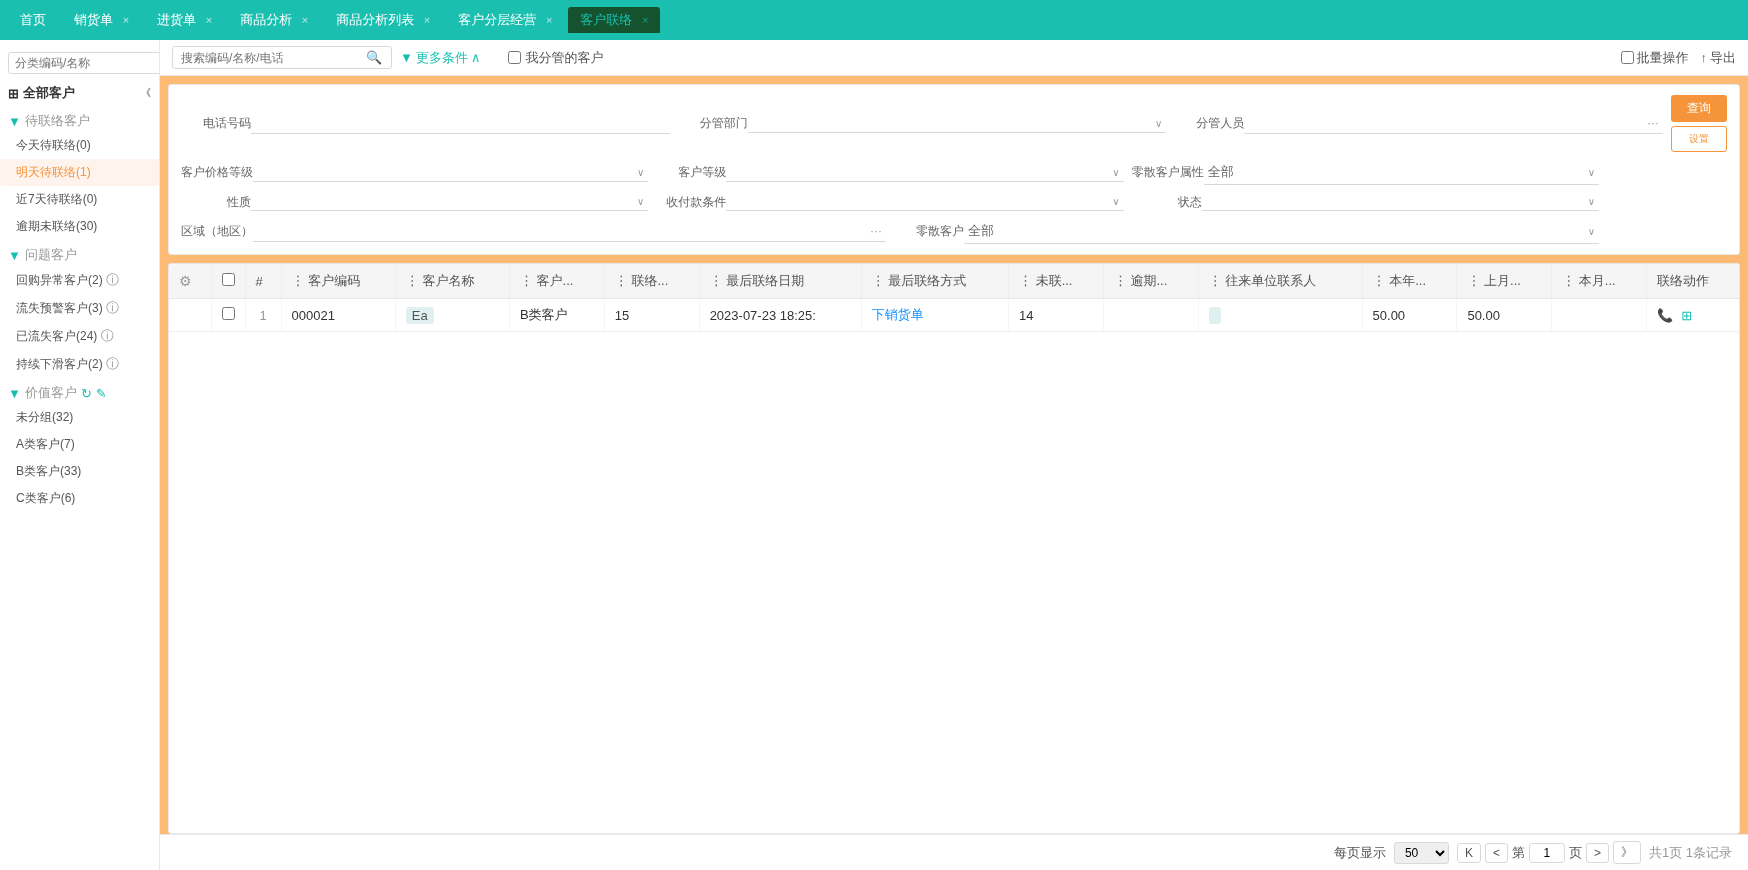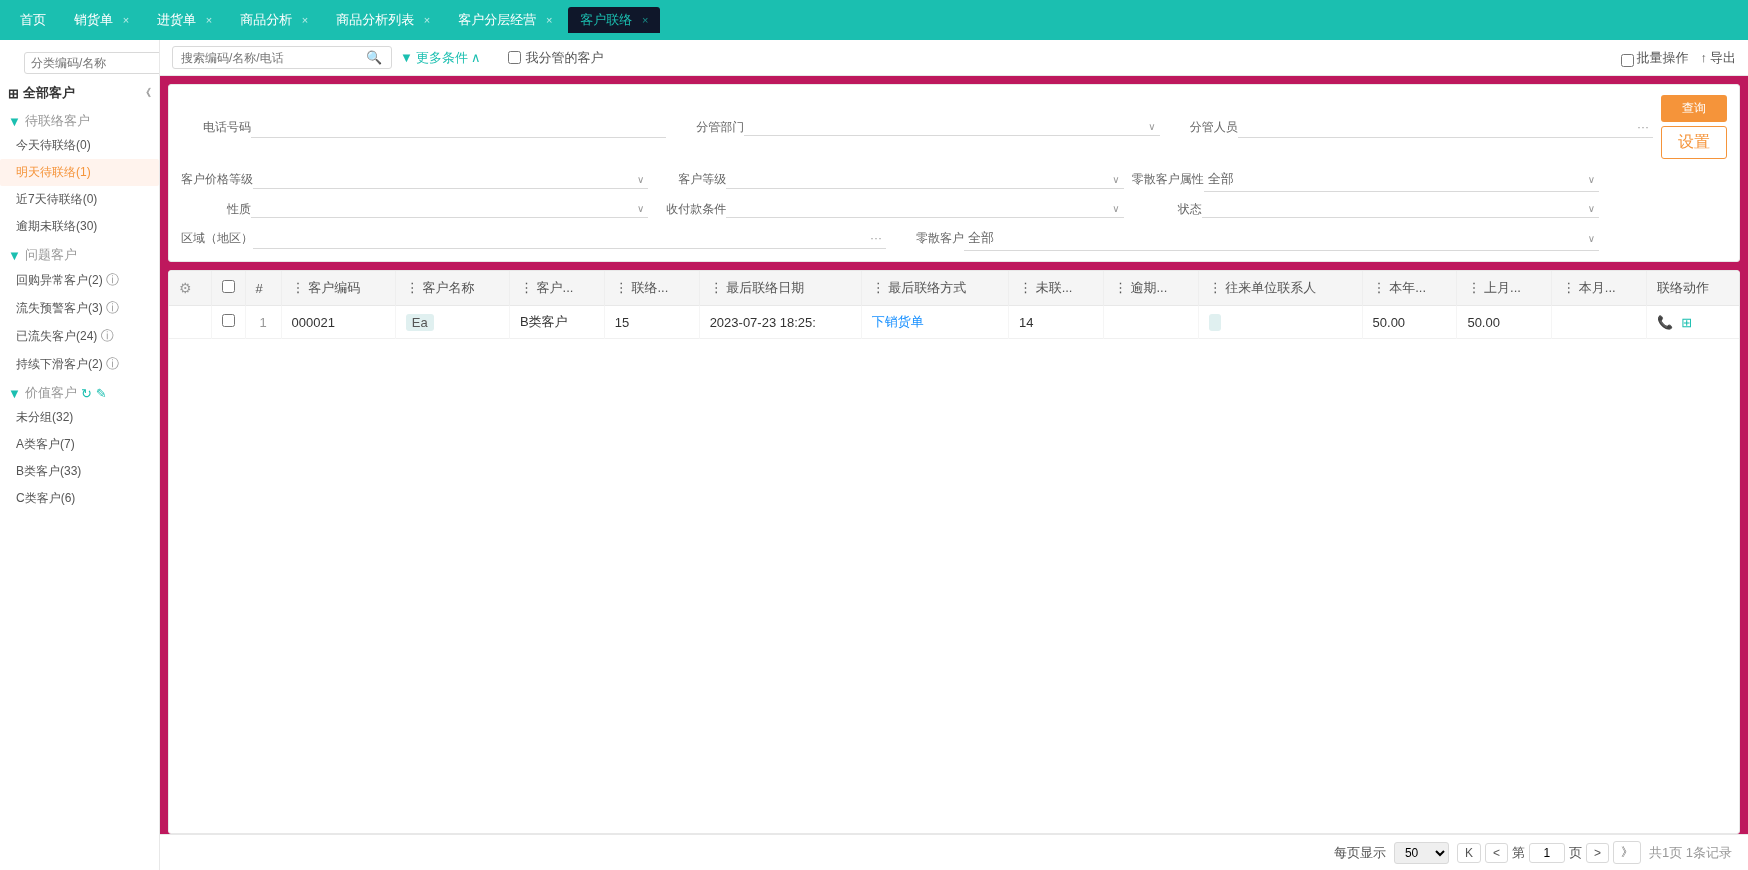--- a/index.html
+++ b/index.html
@@ -1,60 +1,60 @@
 <!DOCTYPE html>
 <html><head>
   <meta charset="utf-8">
   <style>
     * { box-sizing: border-box; margin: 0; padding: 0; font-family: 'Microsoft YaHei', Arial, sans-serif; font-size: 13px; }
     body { background: #f5f5f5; overflow: hidden; }
 
     
     .top-nav { display: flex; align-items: center; background: #1bbfb0; height: 40px; padding: 0 8px; gap: 4px; }
     .nav-item { color: #fff; padding: 4px 12px; cursor: pointer; white-space: nowrap; border-radius: 3px; font-size: 13px; }
-    .nav-item.active { background: #0f172a; color: #1bbfb0; border-radius: 3px 3px 0 0; }
+    .nav-item.active { background: #14532d; color: #1bbfb0; border-radius: 3px 3px 0 0; }
     .nav-item .close-x { margin-left: 6px; opacity: 0.7; font-size: 11px; }
 
     
     .main-layout { display: flex; height: calc(100vh - 40px); }
 
     
     .sidebar { width: 160px; min-width: 160px; background: #fff; border-right: 1px solid #e8e8e8; overflow-y: auto; padding: 8px 0; }
-    .sidebar-search { display: flex; align-items: center; padding: 4px 24px; gap: 4px; }
+    .sidebar-search { display: flex; align-items: center; padding: 4px 8px; gap: 4px; }
     .sidebar-search input { flex: 1; border: 1px solid #d9d9d9; border-radius: 3px; padding: 3px 6px; font-size: 12px; outline: none; }
     .sidebar-section-title { display: flex; align-items: center; padding: 6px 8px 4px 8px; font-weight: bold; color: #333; font-size: 13px; gap: 4px; cursor: pointer; }
     .sidebar-section-title .collapse-icon { color: #999; font-size: 10px; }
     .sidebar-item { padding: 5px 8px 5px 16px; color: #555; cursor: pointer; font-size: 12px; border-radius: 2px; }
     .sidebar-item.active { background: #fff3ed; color: #f5943a; }
     .sidebar-group-title { padding: 6px 8px 2px 8px; color: #999; font-size: 12px; display: flex; align-items: center; gap: 4px; }
 
     
-    .content { flex: 1; display: flex; flex-direction: column; overflow: hidden; background: #be185d; }
+    .content { flex: 1; display: flex; flex-direction: column; overflow: hidden; background: #fdba74; }
 
     
     .toolbar { display: flex; align-items: center; padding: 6px 12px; background: #fff; border-bottom: 1px solid #e8e8e8; gap: 8px; }
     .toolbar-search { display: flex; align-items: center; border: 1px solid #d9d9d9; border-radius: 3px; padding: 3px 8px; gap: 4px; width: 220px; }
     .toolbar-search input { border: none; outline: none; font-size: 12px; width: 100%; color: #999; }
     .toolbar-filter { display: flex; align-items: center; color: #1bbfb0; cursor: pointer; gap: 3px; font-size: 12px; }
     .toolbar-checkbox { display: flex; align-items: center; gap: 4px; font-size: 12px; color: #555; cursor: pointer; padding-left: 20px; }
     .toolbar-right { margin-left: auto; display: flex; align-items: center; gap: 12px; }
-    .batch-op { display: flex; align-items: flex-end; gap: 3px; color: #555; font-size: 12px; cursor: pointer; }
+    .batch-op { display: flex; align-items: center; gap: 3px; color: #555; font-size: 12px; cursor: pointer; }
     .export-btn { display: flex; align-items: center; gap: 3px; color: #555; font-size: 12px; cursor: pointer; }
 
     
     .filter-panel { background: #fff; border: 1px solid #e8e8e8; margin: 8px; border-radius: 3px; padding: 10px 12px; }
     .filter-row { display: flex; align-items: center; gap: 8px; margin-bottom: 8px; }
     .filter-row:last-child { margin-bottom: 0; }
     .filter-item { display: flex; align-items: center; flex: 1; }
     .filter-label { color: #666; white-space: nowrap; font-size: 12px; min-width: 70px; text-align: right; }
     .filter-input { flex: 1; border: none; border-bottom: 1px solid #d9d9d9; padding: 3px 4px; outline: none; font-size: 12px; }
     .filter-select { display: flex; align-items: center; flex: 1; border-bottom: 1px solid #d9d9d9; padding: 3px 4px; cursor: pointer; justify-content: space-between; font-size: 12px; color: #666; }
     .filter-select .chev { color: #999; font-size: 10px; }
     .filter-btn-query { background: #f5943a; color: #fff; border: none; padding: 5px 16px; border-radius: 3px; cursor: pointer; font-size: 12px; }
-    .filter-btn-reset { background: #fff; color: #f5943a; border: 1px solid #f5943a; padding: 5px 16px; border-radius: 3px; cursor: pointer; font-size: 16px; }
+    .filter-btn-reset { background: #fff; color: #f5943a; border: 1px solid #f5943a; padding: 5px 16px; border-radius: 3px; cursor: pointer; font-size: 10px; }
     .filter-actions { display: flex; flex-direction: column; gap: 4px; justify-content: center; }
     .dotdotdot { color: #999; font-size: 12px; cursor: pointer; }
 
     
     .table-wrapper { flex: 1; overflow: auto; margin: 0 8px; background: #fff; border: 1px solid #e8e8e8; border-radius: 3px; }
     table { width: 100%; border-collapse: collapse; font-size: 12px; }
     thead tr { background: #f5f5f5; border-bottom: 1px solid #e8e8e8; }
     thead th { padding: 8px 10px; text-align: left; color: #555; font-weight: normal; white-space: nowrap; border-right: 1px solid #eee; }
     thead th:last-child { border-right: none; }
     tbody tr { border-bottom: 1px solid #f0f0f0; }

